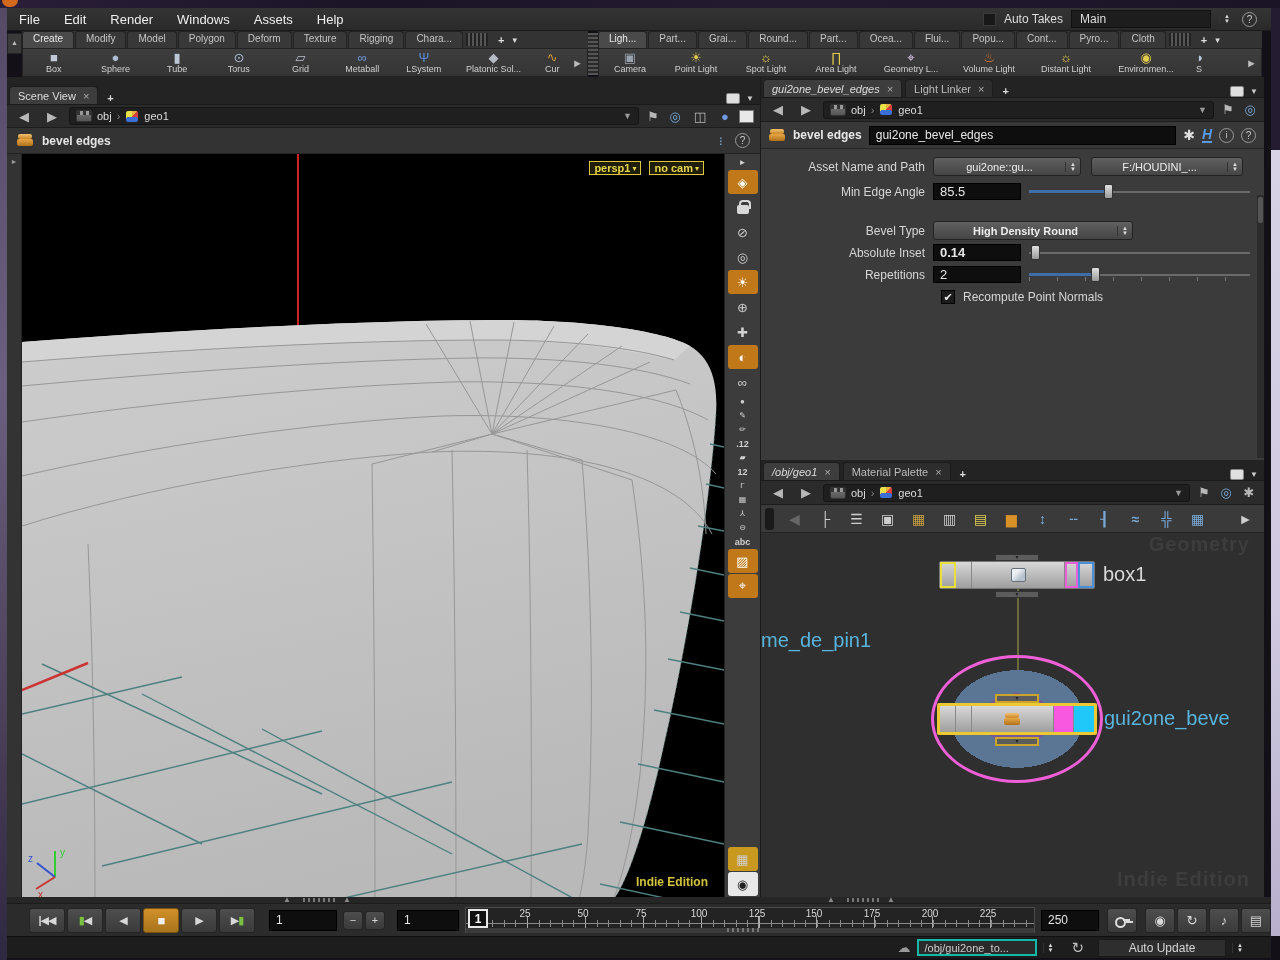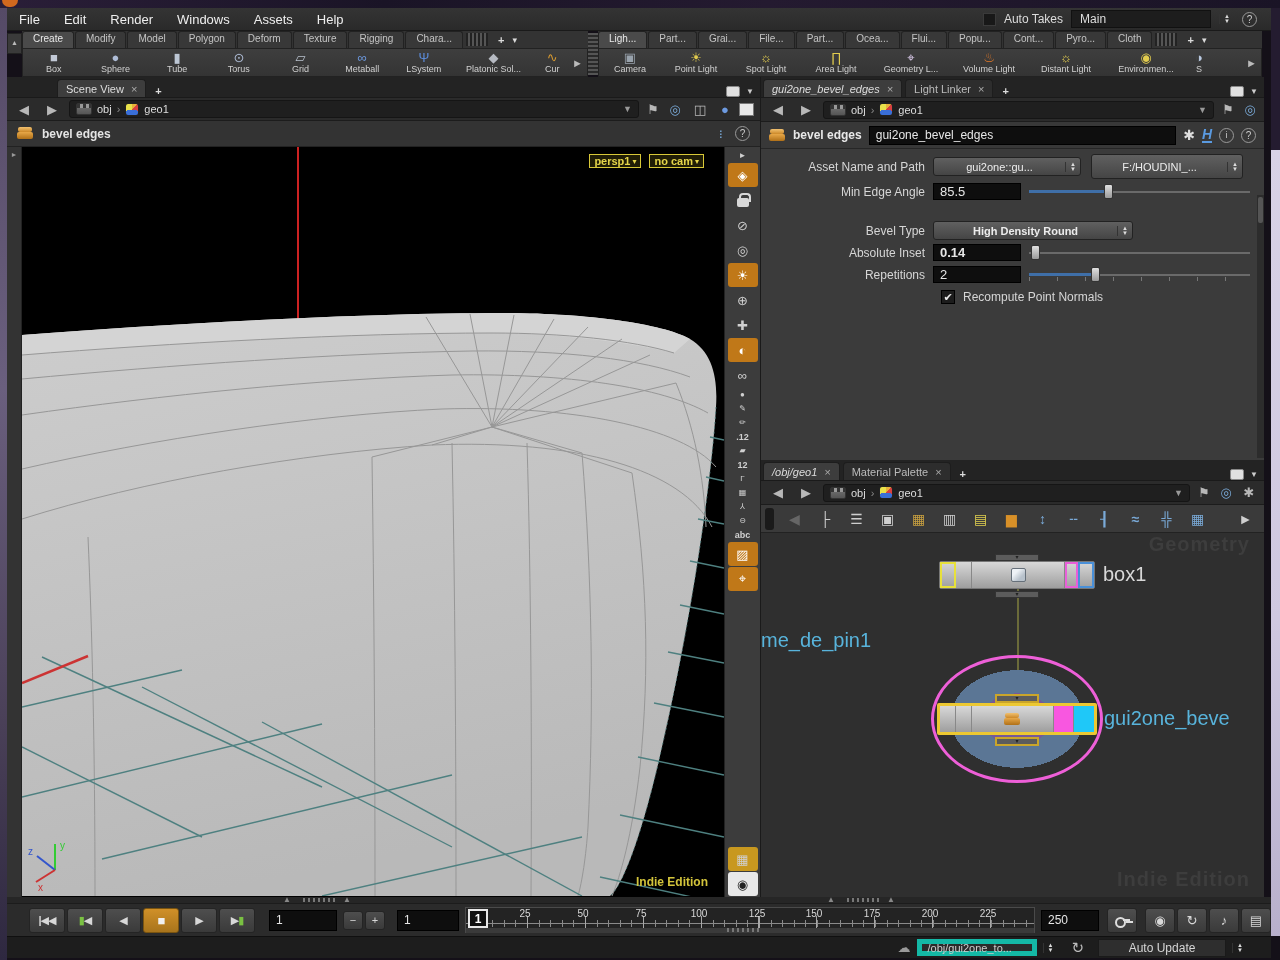--- a/index.html
+++ b/index.html
@@ -143,21 +143,21 @@
   .curframe { position:absolute; left:2px; top:1px; width:20px; height:19px; background:#111; border:2px solid #e8e8e8; color:#fff; font-weight:bold; font-size:12px; display:flex; align-items:center; justify-content:center; }
   .rscroll { position:absolute; left:0; right:0; bottom:-1px; height:5px; background:#3a3a3a; }
   .keyic { width:14px; height:8px; position:relative; }
   .keyic:before { content:""; position:absolute; left:0; top:1px; width:7px; height:7px; border:2px solid #ddd; border-radius:50%; }
   .keyic:after { content:""; position:absolute; left:8px; top:3px; width:7px; height:2px; background:#ddd; box-shadow:3px 2px 0 -0px #ddd; }
 
   
   .statusbar { left:7px; top:936px; width:1264px; height:22px; background:#1d1d1d; display:flex; align-items:center; border-top:1px solid #101010; }
   .stright { margin-left:auto; display:flex; align-items:center; gap:6px; padding-right:24px; }
   .memic { color:#9a9a9a; font-size:13px; }
-  .stfield { height:17px; width:120px; font-size:11px; background:#2a2a2a; border:5px solid #14b8a6; color:#ccc; padding:0 6px; display:flex; align-items:center; }
+  .stfield { height:17px; width:120px; font-size:11px; background:#2a2a2a; border:2px solid #14b8a6; color:#ccc; padding:0 6px; display:flex; align-items:center; }
   .stdd { height:18px; width:128px; background:#2e2e2e; border:1px solid #1a1a1a; color:#d6d6d6; font-size:12px; display:flex; align-items:center; justify-content:center; }
 </style>
 </head>
 <body>
 
 <div class="abs desk-top"></div>
 <div class="abs desk-dot"></div>
 <div class="abs desk-left"></div>
 <div class="abs desk-right"></div>
 <div class="abs desk-right-top"></div>
@@ -242,21 +242,21 @@
     <span class="tool-more">►</span>
   </div>
 </div>
 <div class="abs shelf-div"></div>
 
 <div class="abs shelf shelf-r">
   <div class="shtabs">
     <span class="shtab active">Ligh...</span>
     <span class="shtab">Part...</span>
     <span class="shtab">Grai...</span>
-    <span class="shtab">File...</span>
+    <span class="shtab">Round...</span>
     <span class="shtab">Part...</span>
     <span class="shtab">Ocea...</span>
     <span class="shtab">Flui...</span>
     <span class="shtab">Popu...</span>
     <span class="shtab">Cont...</span>
     <span class="shtab">Pyro...</span>
     <span class="shtab">Cloth</span>
     <span class="stripes"></span>
     <span class="shplus">
         <span>+</span>
@@ -298,21 +298,21 @@
       </span>
     <span class="tool" style="width:24px;">
         <span class="tg" style="color:#b8c8e0;">◑</span>
         <span class="tl">S</span>
       </span>
     <span class="tool-more">►</span>
   </div>
 </div>
 
 <div class="abs scene">
-  <div class="tabbar" style="height:21px;padding-left:48px;">
+  <div class="tabbar" style="height:28px;">
     <span class="tab active">
         <span>Scene View</span>
         <span class="x">×</span>
       </span>
     <span style="padding:0 8px;color:#ddd;font-weight:bold;">+</span>
     <span class="paneicons">
         <span class="pbox"></span>
         <span style="font-size:8px;">▼</span>
       </span>
   </div>
@@ -510,21 +510,21 @@
   <div style="padding:6px 4px 0 0; position:relative; flex:1;">
     <div class="prow">
       <span class="plabel">Asset Name and Path</span>
       <span class="dd" style="width:148px;height:19px;">
           <span class="dtxt" style="font-weight:normal;">gui2one::gu...</span>
           <span class="spin">
             <span>▲</span>
             <span>▼</span>
           </span>
         </span>
-      <span class="dd" style="width:152px;height:25px;margin-left:10px;">
+      <span class="dd" style="width:152px;height:19px;margin-left:10px;">
           <span class="dtxt" style="font-weight:normal;">F:/HOUDINI_...</span>
           <span class="spin">
             <span>▲</span>
             <span>▼</span>
           </span>
         </span>
     </div>
     <div class="prow" style="margin-top:4px;">
       <span class="plabel">Min Edge Angle</span>
       <span class="field pfield" style="font-weight:normal;">85.5</span>

